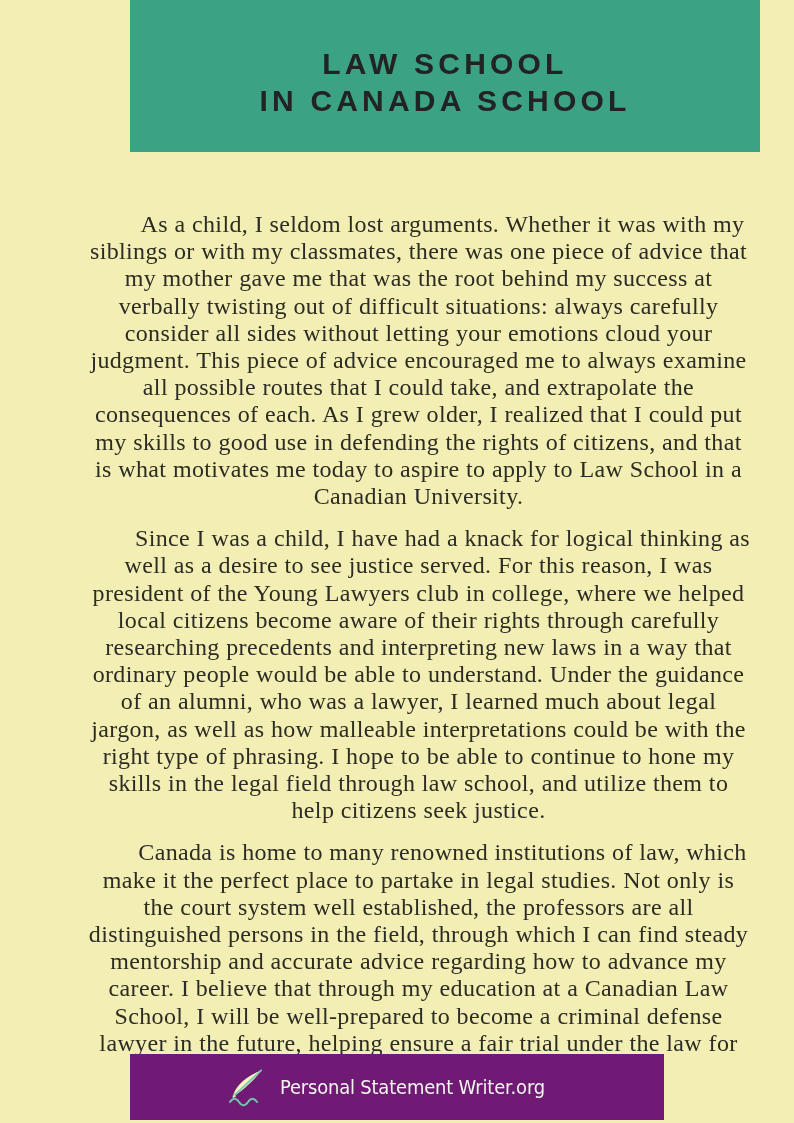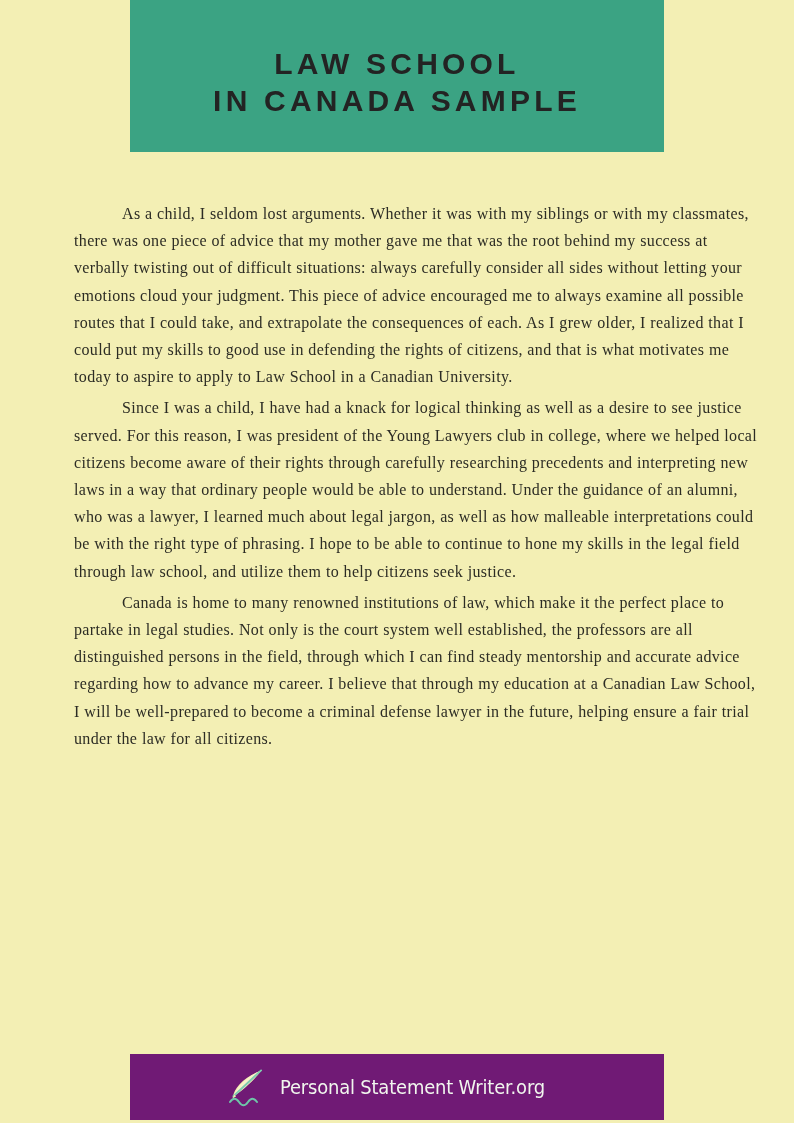--- a/index.html
+++ b/index.html
@@ -13,21 +13,21 @@
     font-family: "Liberation Serif", serif;
     overflow: hidden;
     position: relative;
   }
 
   
   .header-banner {
     position: absolute;
     left: 130px;
     top: 0;
-    width: 534px;
+    width: 630px;
     height: 152px;
     background: #3ba383;
     box-sizing: border-box;
     display: flex;
     flex-direction: column;
     align-items: center;
     justify-content: center;
     padding-top: 12px;
   }
   .header-line {
@@ -45,28 +45,28 @@
   }
 
   
   .document-body {
     position: absolute;
     left: 70px;
     top: 196px;
     width: 697px;
   }
   .body-paragraph {
-    margin: 4px;
+    margin: 15px;
     font-family: "Liberation Serif", serif;
-    font-size: 16px;
+    font-size: 24px;
     line-height: 27.2px;
     color: #2c2c24;
     letter-spacing: 0.35px;
     text-indent: 48px;
-    text-align: left;
+    text-align: center;
     word-spacing: 0.2px;
   }
 
   
   .footer-bar {
     position: absolute;
     left: 130px;
     top: 1054px;
     width: 534px;
     height: 66px;
@@ -91,21 +91,21 @@
     transform: scaleX(0.92);
     transform-origin: left center;
     white-space: nowrap;
   }
 </style>
 </head>
 <body>
 
 <div class="header-banner">
   <div class="header-line l1">LAW SCHOOL</div>
-  <div class="header-line l3">IN CANADA SAMPLE</div>
+  <div class="header-line l3">IN CANADA SCHOOL</div>
 </div>
 
 <div class="document-body">
   <p class="body-paragraph">As a child, I seldom lost arguments. Whether it was with my siblings or with my classmates, there was one piece of advice that my mother gave me that was the root behind my success at verbally twisting out of difficult situations: always carefully consider all sides without letting your emotions cloud your judgment. This piece of advice encouraged me to always examine all possible routes that I could take, and extrapolate the consequences of each. As I grew older, I realized that I could put my skills to good use in defending the rights of citizens, and that is what motivates me today to aspire to apply to Law School in a Canadian University.</p>
   <p class="body-paragraph">Since I was a child, I have had a knack for logical thinking as well as a desire to see justice served. For this reason, I was president of the Young Lawyers club in college, where we helped local citizens become aware of their rights through carefully researching precedents and interpreting new laws in a way that ordinary people would be able to understand. Under the guidance of an alumni, who was a lawyer, I learned much about legal jargon, as well as how malleable interpretations could be with the right type of phrasing. I hope to be able to continue to hone my skills in the legal field through law school, and utilize them to help citizens seek justice.</p>
   <p class="body-paragraph">Canada is home to many renowned institutions of law, which make it the perfect place to partake in legal studies. Not only is the court system well established, the professors are all distinguished persons in the field, through which I can find steady mentorship and accurate advice regarding how to advance my career. I believe that through my education at a Canadian Law School, I will be well-prepared to become a criminal defense lawyer in the future, helping ensure a fair trial under the law for all citizens.</p>
 </div>
 
 <div class="footer-bar">
   <span class="logo-quill">

